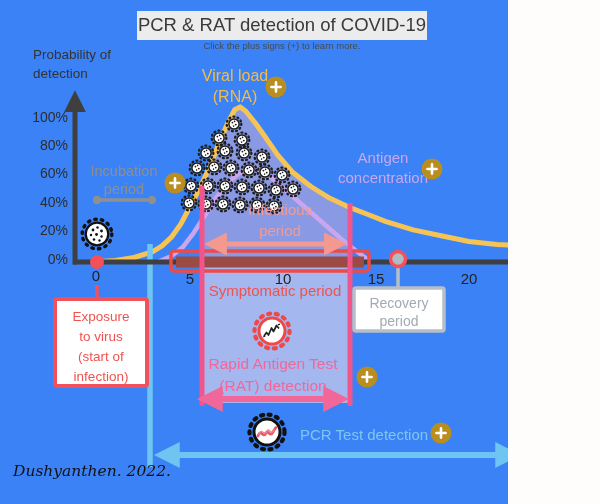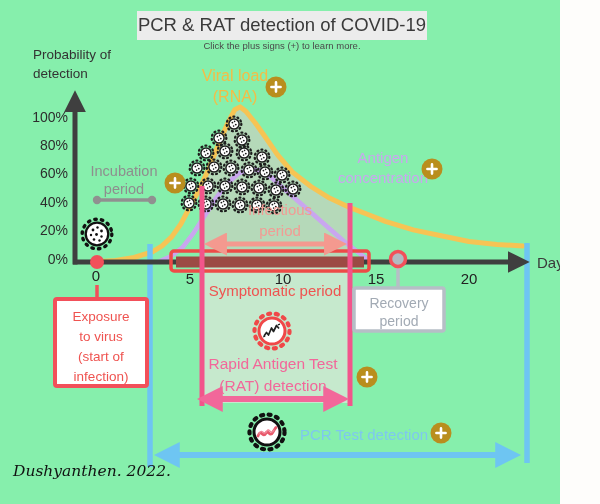--- a/index.html
+++ b/index.html
@@ -1,16 +1,16 @@
 <!DOCTYPE html>
 <html><head>
 <meta charset="utf-8">
 <style>
   html,body{margin:0;padding:0;background:#fefdfb;}
-  #stage{position:relative;width:560px;height:504px;background:#86efac;overflow:hidden;
+  #stage{position:relative;width:508px;height:504px;background:#3b82f6;overflow:hidden;
          font-family:"Liberation Sans",sans-serif;}
   svg text{font-family:"Liberation Sans",sans-serif;}
   .sig{font-family:"DejaVu Serif",serif;font-style:italic;}
 </style>
 </head>
 <body>
 
 <div id="stage">
 <svg width="600" height="504" viewBox="0 0 600 504">
   <defs>

